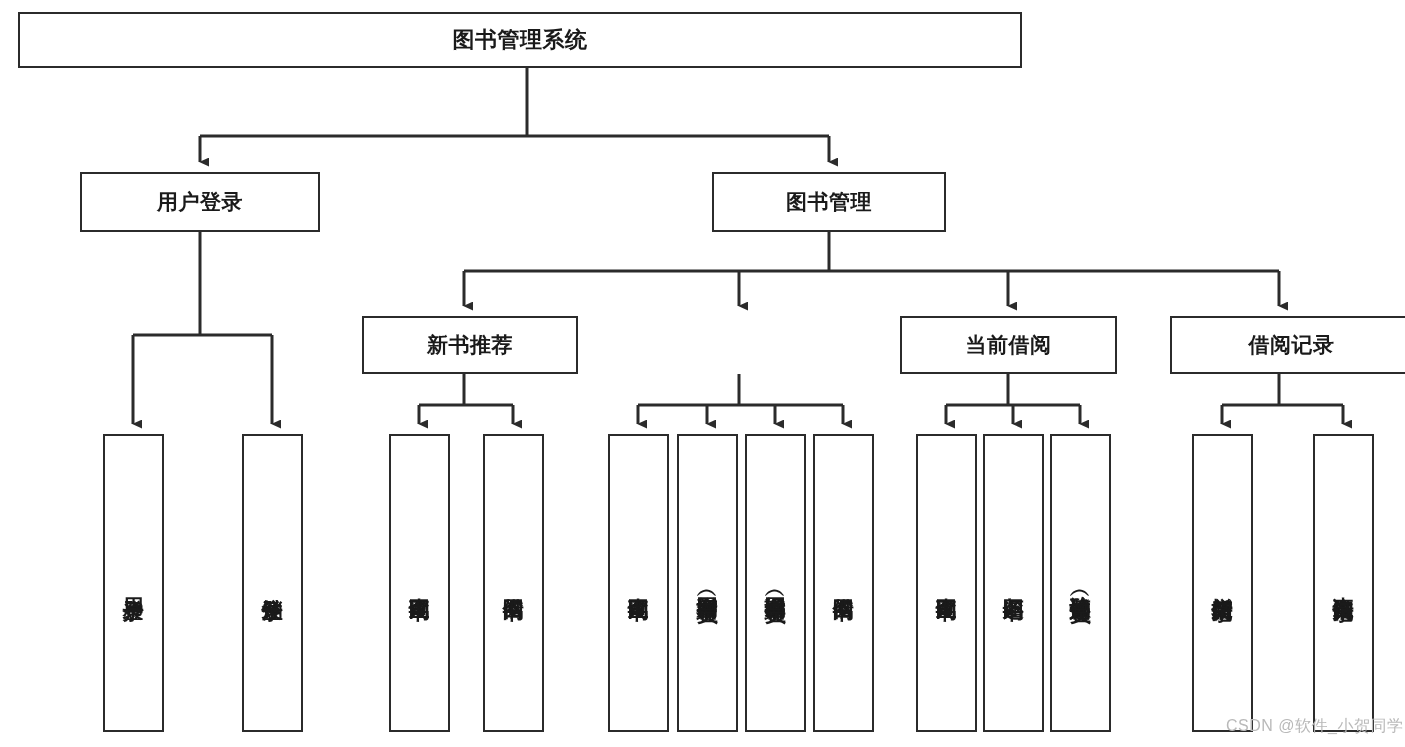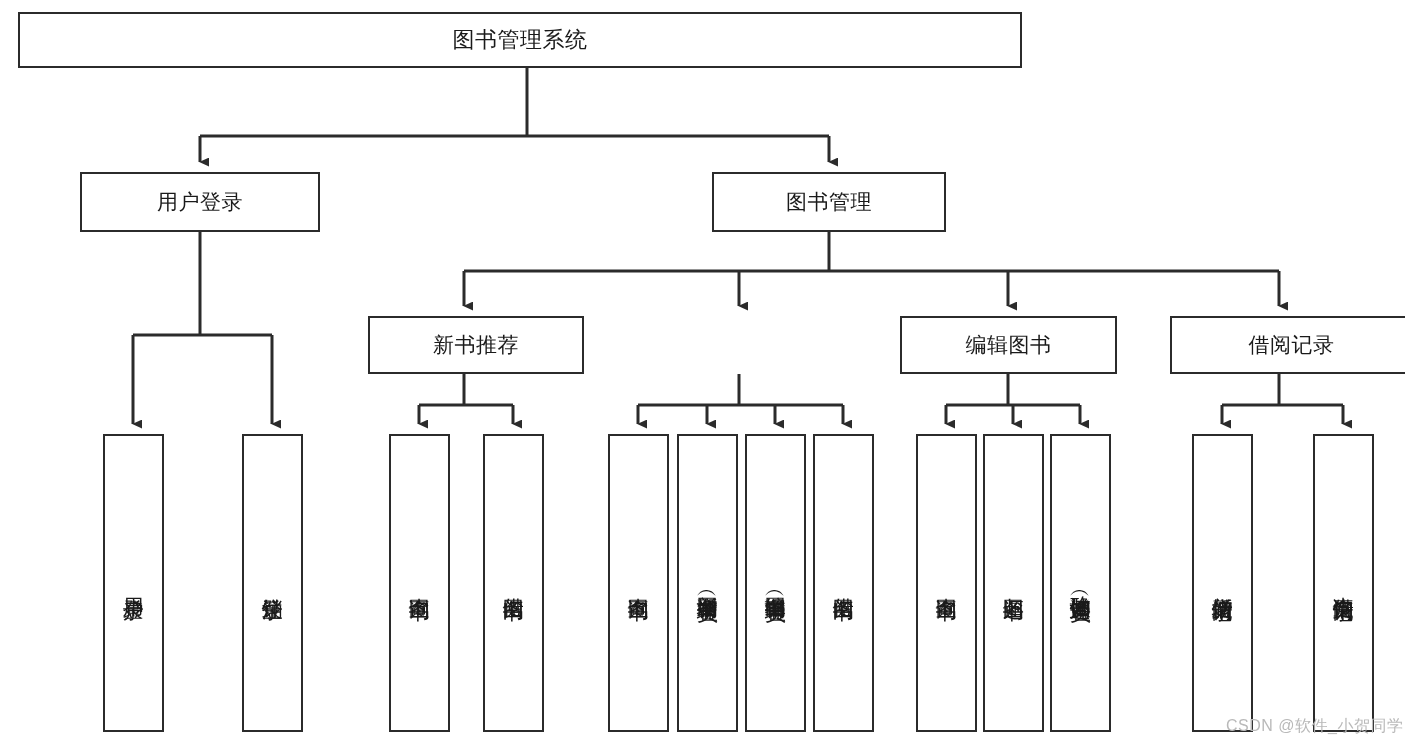--- a/index.html
+++ b/index.html
@@ -28,20 +28,21 @@
   }
   .node {
     position: absolute;
     box-sizing: border-box;
     border: 2px solid #2b2b2b;
     background: #ffffff;
     display: flex;
     align-items: center;
     justify-content: center;
     color: #1a1a1a;
+    font-weight: bold;
   }
   .node-label {
     display: block;
     text-align: center;
     white-space: nowrap;
     line-height: 1.18;
   }
   
   .node.horizontal .node-label {
     font-size: 21px;
@@ -135,27 +136,27 @@
   </div>
 
   <div class="node horizontal" style="left:80px; top:172px; width:240px; height:60px;">
     <span class="node-label">用户登录</span>
   </div>
 
   <div class="node horizontal" style="left:712px; top:172px; width:234px; height:60px;">
     <span class="node-label">图书管理</span>
   </div>
 
-  <div class="node horizontal" style="left:362px; top:316px; width:216px; height:58px;margin-left:6px;">
+  <div class="node horizontal" style="left:362px; top:316px; width:216px; height:58px;">
     <span class="node-label">新书推荐</span>
   </div>
 
 
   <div class="node horizontal" style="left:900px; top:316px; width:217px; height:58px;">
-    <span class="node-label">编辑图书</span>
+    <span class="node-label">当前借阅</span>
   </div>
 
   <div class="node horizontal" style="left:1170px; top:316px; width:243px; height:58px;">
     <span class="node-label">借阅记录</span>
   </div>
 
   <div class="node vertical" style="left:103px; top:434px; width:61px; height:298px;">
     <span class="node-label">用户登录</span>
   </div>
   <div class="node vertical" style="left:242px; top:434px; width:61px; height:298px;">

